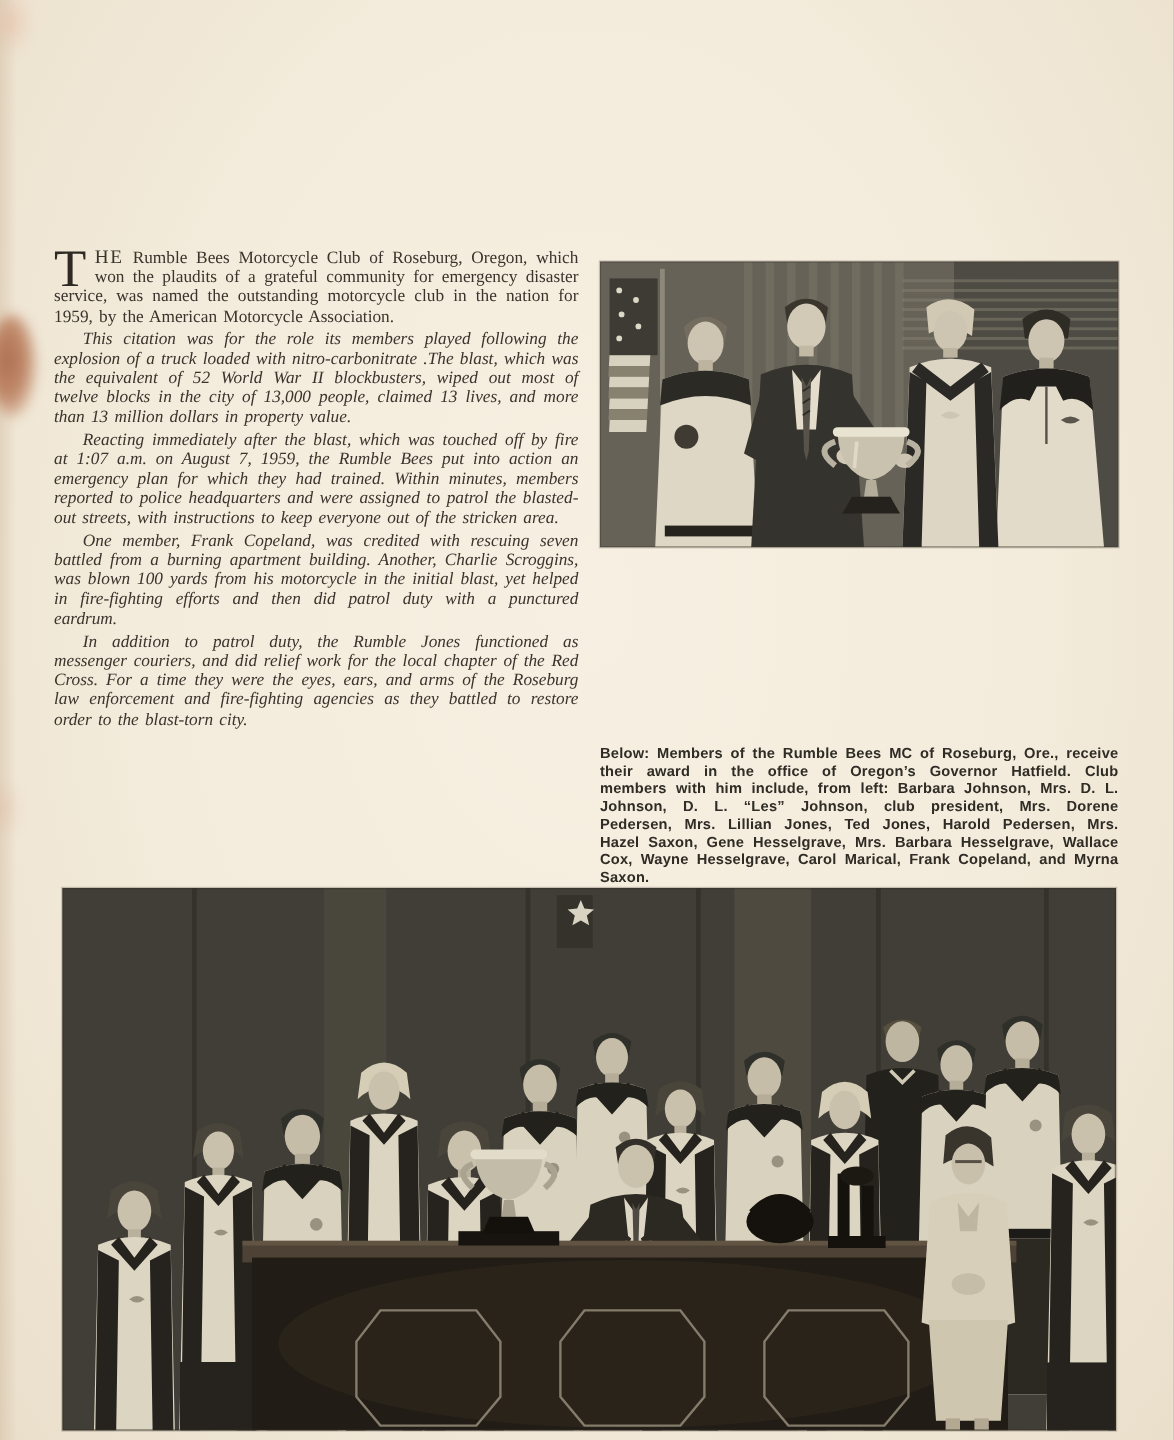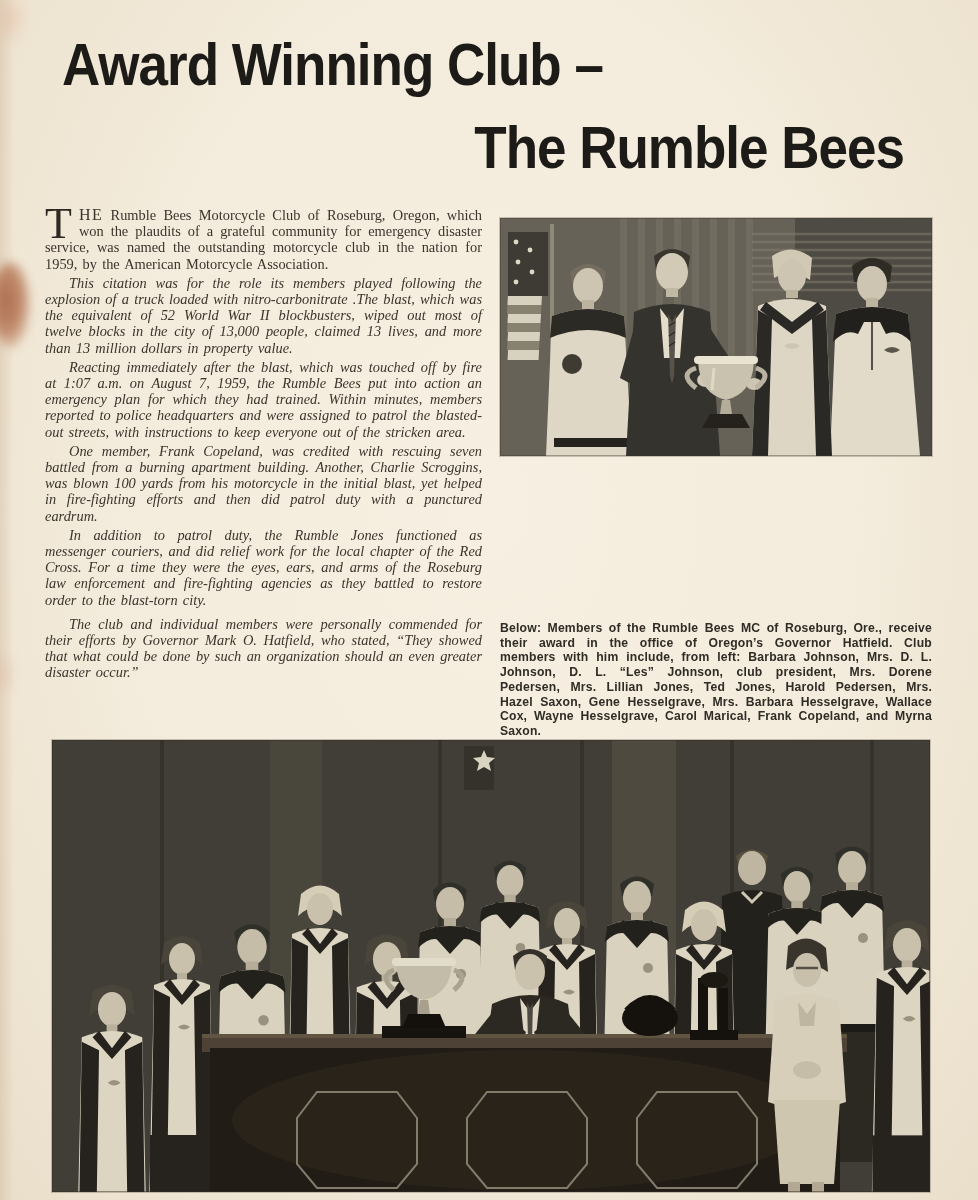--- a/index.html
+++ b/index.html
@@ -66,32 +66,27 @@
 </head>
 <body>
 
 <div class="page">
 
   <div class="edge-left"></div>
   <div class="smudge corner"></div>
   <div class="smudge finger"></div>
   <div class="smudge low"></div>
 
-  <div class="title-block">
-    <div class="title-line l1">Award Winning Club –</div>
-    <div class="title-line l2">The Rumble Bees</div>
-  </div>
 
   <div class="article">
     <p><span class="dropcap">T</span><span class="leadcaps">HE</span> <span>Rumble Bees Motorcycle Club of Roseburg, Oregon, which won the plaudits of a grateful community for emergency disaster service, was named the outstanding motorcycle club in the nation for 1959, by the American Motorcycle Association.</span></p>
     <p class="indent">This citation was for the role its members played following the explosion of a truck loaded with nitro-carbonitrate .The blast, which was the equivalent of 52 World War II blockbusters, wiped out most of twelve blocks in the city of 13,000 people, claimed 13 lives, and more than 13 million dollars in property value.</p>
     <p class="indent">Reacting immediately after the blast, which was touched off by fire at 1:07 a.m. on August 7, 1959, the Rumble Bees put into action an emergency plan for which they had trained. Within minutes, members reported to police headquarters and were assigned to patrol the blasted-out streets, with instructions to keep everyone out of the stricken area.</p>
     <p class="indent">One member, Frank Copeland, was credited with rescuing seven battled from a burning apartment building. Another, Charlie Scroggins, was blown 100 yards from his motorcycle in the initial blast, yet helped in fire-fighting efforts and then did patrol duty with a punctured eardrum.</p>
     <p class="indent">In addition to patrol duty, the Rumble Jones functioned as messenger couriers, and did relief work for the local chapter of the Red Cross. For a time they were the eyes, ears, and arms of the Roseburg law enforcement and fire-fighting agencies as they battled to restore order to the blast-torn city.</p>
-    <p class="indent gap">The club and individual members were personally commended for their efforts by Governor Mark O. Hatfield, who stated, “They showed that what could be done by such an organization should an even greater disaster occur.”</p>
   </div>
 
   <div class="photo photo-top">
     <svg width="432" height="238" viewBox="0 0 432 238">
       <rect width="432" height="238" fill="#666258"></rect>
       <rect x="295" width="137" height="238" fill="#4e4b44"></rect>
       <g opacity=".35">
         <rect x="120" y="0" width="7" height="160" fill="#87816f"></rect>
           <rect x="138" y="0" width="7" height="160" fill="#87816f"></rect>
         <rect x="156" y="0" width="7" height="160" fill="#87816f"></rect>

